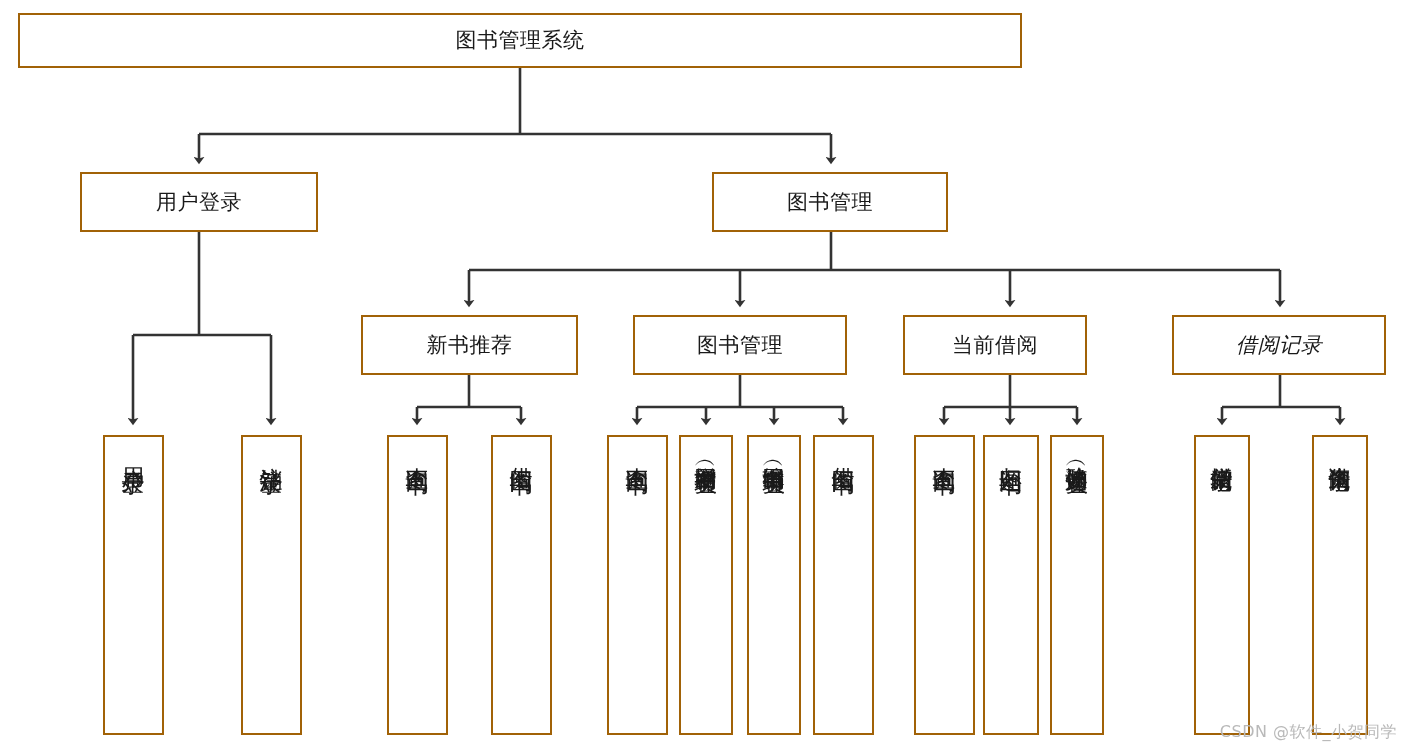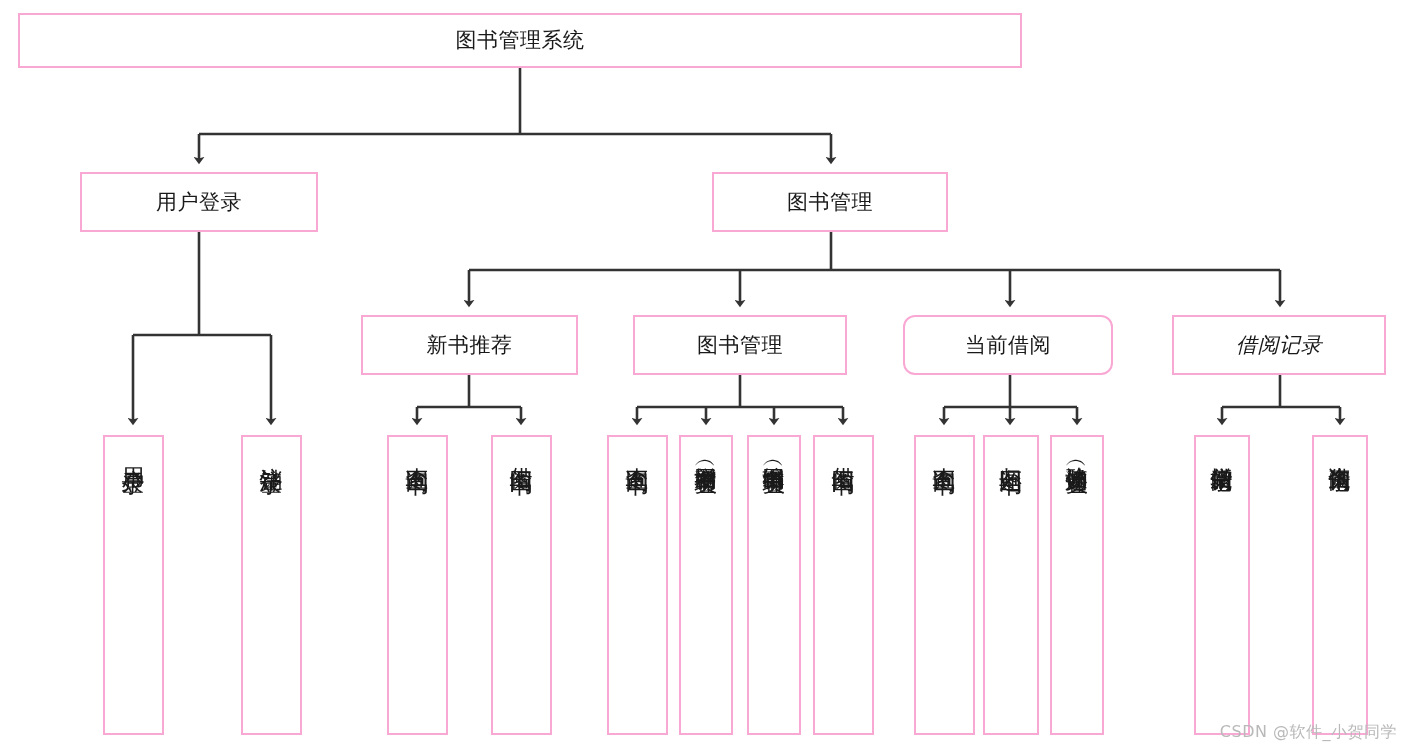--- a/index.html
+++ b/index.html
@@ -22,21 +22,21 @@
     left: 0;
     top: 0;
     width: 1405px;
     height: 747px;
     pointer-events: none;
   }
   .node {
     position: absolute;
     box-sizing: border-box;
     background: #ffffff;
-    border: 2px solid #f9a8d4;
+    border: 2px solid #a16207;
     display: flex;
     align-items: center;
     justify-content: center;
     color: #1a1a1a;
     z-index: 2;
   }
   .node .lbl {
     display: block;
     text-align: center;
     line-height: 1.18;
@@ -140,21 +140,21 @@
   <div class="node horiz" style="left:361px; top:315px; width:217px; height:60px;">
     <span class="lbl">新书推荐</span>
   </div>
 
   <div class="node horiz" style="left:712px; top:172px; width:236px; height:60px;">
     <span class="lbl">图书管理</span>
   </div>
   <div class="node horiz" style="left:633px; top:315px; width:214px; height:60px;">
     <span class="lbl">图书管理</span>
   </div>
-  <div class="node horiz" style="left:903px; top:315px; width:210px; height:60px;border-radius:12px;">
+  <div class="node horiz" style="left:903px; top:315px; width:184px; height:60px;">
     <span class="lbl">当前借阅</span>
   </div>
   <div class="node horiz" style="left:1172px; top:315px; width:214px; height:60px;font-style:italic;">
     <span class="lbl">借阅记录</span>
   </div>
 
   <div class="node vert" style="left:103px; top:435px; width:61px; height:300px;">
     <span class="lbl">用户登录</span>
   </div>
   <div class="node vert" style="left:241px; top:435px; width:61px; height:300px;">

